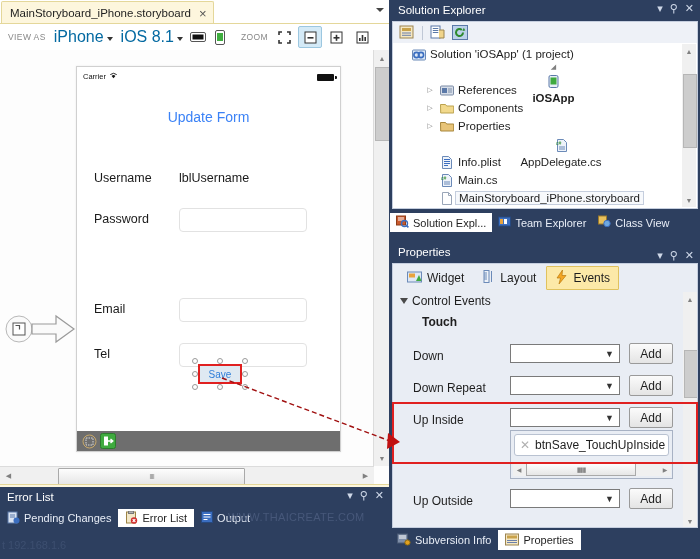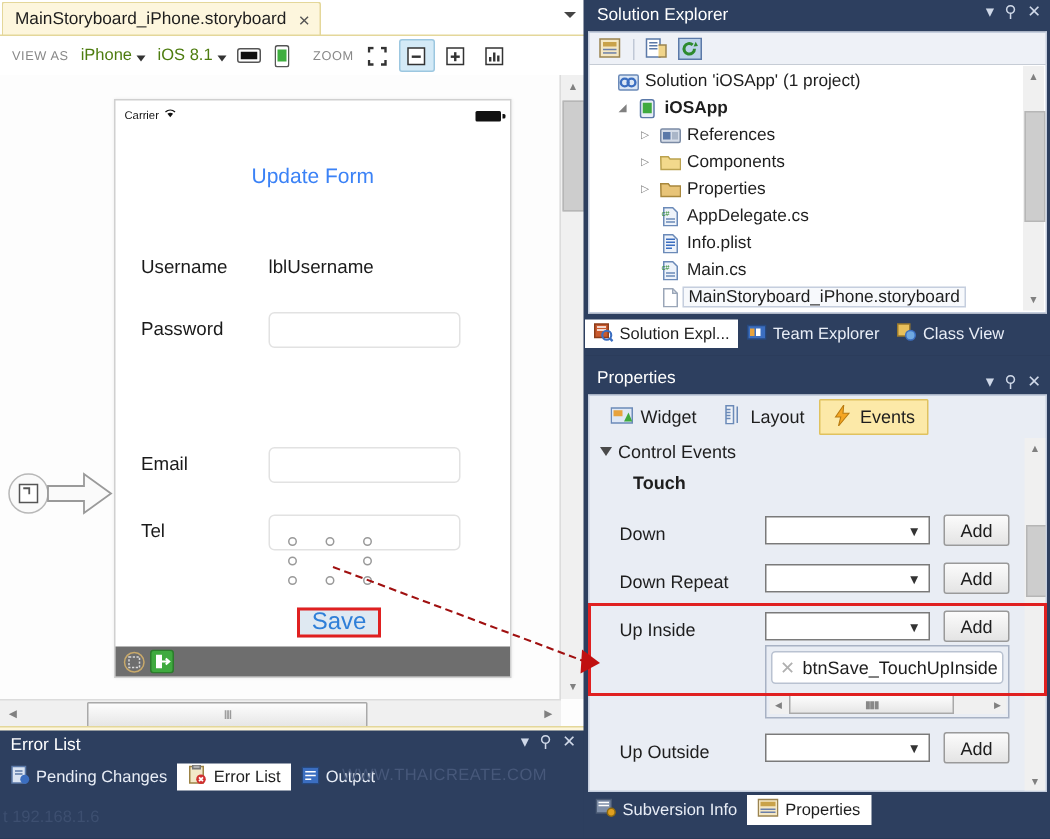--- a/index.html
+++ b/index.html
@@ -30,21 +30,21 @@
     border-left:4px solid transparent;border-right:4px solid transparent;border-top:4px solid #444;
   }
   .doc-tab-underline{position:absolute;left:0;top:23px;width:390px;height:1px;background:#e4d79a;}
 
   .designer-toolbar{
     position:absolute;left:0;top:24px;width:390px;height:26px;background:#fff;
     display:flex;align-items:center;gap:0;border-bottom:1px solid #e8e8e8;
   }
   .tb-lbl{color:#888;font-size:8.5px;letter-spacing:.4px;padding:0 4px 0 8px;}
   .tb-dd{
-    display:flex;align-items:center;gap:3px;color:#4d7c0f;font-size:11px;
+    display:flex;align-items:center;gap:3px;color:#0369a1;font-size:16px;
     padding:2px 4px;cursor:default;
   }
   .tb-dd .ca{width:0;height:0;border-left:3.5px solid transparent;border-right:3.5px solid transparent;border-top:4px solid #333;margin-top:4px;}
   .tb-ic{width:22px;height:20px;display:flex;align-items:center;justify-content:center;cursor:default;}
   .tb-zoom-lbl{color:#888;font-size:8.5px;letter-spacing:.4px;margin-left:10px;padding-right:3px;}
   .tb-btn{width:22px;height:20px;margin:0 1px;display:flex;align-items:center;justify-content:center;cursor:default;border:1px solid transparent;border-radius:2px;}
   .tb-btn.active{background:#d4eaf7;border-color:#9cc7e0;}
 
   .canvas{
     position:absolute;left:0;top:50px;width:374px;height:416px;background:#fdfdfd;overflow:hidden;
@@ -87,24 +87,24 @@
   .form-title{position:absolute;left:0;top:42px;width:263px;text-align:center;font-size:14px;color:#3b82f6;}
   .frow{position:absolute;left:0;width:263px;height:28px;}
   .flabel{position:absolute;left:17px;top:4px;font-size:12.5px;color:#1a1a1a;}
   .fvalue{position:absolute;left:102px;top:4px;font-size:12.5px;color:#1a1a1a;}
   .finput{
     position:absolute;left:102px;top:0;width:128px;height:24px;
     border:1px solid #e2e2e2;border-radius:4px;background:#fff;box-sizing:border-box;
   }
   .save-wrap{position:absolute;left:118px;top:294px;width:50px;height:26px;}
   .save-btn{
-    position:absolute;left:3px;top:3px;width:56px;height:20px;
+    position:absolute;left:3px;top:3px;width:44px;height:20px;
     background:#dfe9f2;border:2px solid #e02020;box-sizing:border-box;
     display:flex;align-items:center;justify-content:center;
-    color:#2f7fd8;font-size:16px;margin-top:41px;
+    color:#2f7fd8;font-size:10px;
   }
   .handle{
     position:absolute;width:6px;height:6px;border:1px solid #9a9a9a;background:#fff;border-radius:50%;box-sizing:border-box;
   }
   
   .segue{position:absolute;left:4px;top:256px;width:74px;height:46px;}
   .phone-bottom-bar{
     position:absolute;left:0;bottom:0;width:263px;height:20px;background:#6e6e6e;
     display:flex;align-items:center;gap:3px;padding-left:4px;box-sizing:border-box;
   }
@@ -446,21 +446,21 @@
           <span class="tico">
             <svg width="14" height="13" viewBox="0 0 14 13">
                 <rect x="0.5" y="2" width="13" height="10" rx="1" fill="#dbe7f5" stroke="#6b8ab8"></rect>
                 <circle cx="4.5" cy="7" r="2.6" fill="none" stroke="#3b6ec0" stroke-width="1.6"></circle>
                 <circle cx="9" cy="7" r="2.6" fill="none" stroke="#3b6ec0" stroke-width="1.6"></circle>
               </svg>
           </span>
           <span class="lbl">Solution 'iOSApp' (1 project)</span>
         </div>
 
-        <div class="tnode" style="padding-left:13px;">
+        <div class="tnode" style="padding-left:13px;flex-direction:column;">
           <span class="exp">◢</span>
           <span class="tico">
             <svg width="13" height="13" viewBox="0 0 13 13">
                 <rect x="2" y="0.5" width="9" height="12" rx="1.5" fill="#e8eef7" stroke="#5b79a8"></rect>
                 <rect x="3.5" y="2.5" width="6" height="7" fill="#3faa3f"></rect>
               </svg>
           </span>
           <span class="lbl" style="font-weight:bold">iOSApp</span>
         </div>
 
@@ -489,21 +489,21 @@
         <div class="tnode" style="padding-left:28px;">
           <span class="exp">▷</span>
           <span class="tico">
             <svg width="14" height="12" viewBox="0 0 14 12">
                 <path d="M0.5 2.5h5l1.2 1.5h7v7h-13z" fill="#e8c478" stroke="#a8873c"></path>
               </svg>
           </span>
           <span class="lbl">Properties</span>
         </div>
 
-        <div class="tnode" style="padding-left:28px;">
+        <div class="tnode" style="padding-left:28px;flex-direction:column;">
           <span class="exp"></span>
           <span class="tico">
             <svg width="13" height="13" viewBox="0 0 13 13">
                 <path d="M2.5 0.5h6l3 3v9h-9z" fill="#eef3fa" stroke="#6b8ab8"></path>
                 <text x="1" y="6" font-size="5" fill="#2d8a2d" font-family="sans-serif">c#</text>
                 <rect x="4" y="7.5" width="6" height="1" fill="#6b8ab8"></rect>
                 <rect x="4" y="9.5" width="6" height="1" fill="#6b8ab8"></rect>
               </svg>
           </span>
           <span class="lbl">AppDelegate.cs</span>

